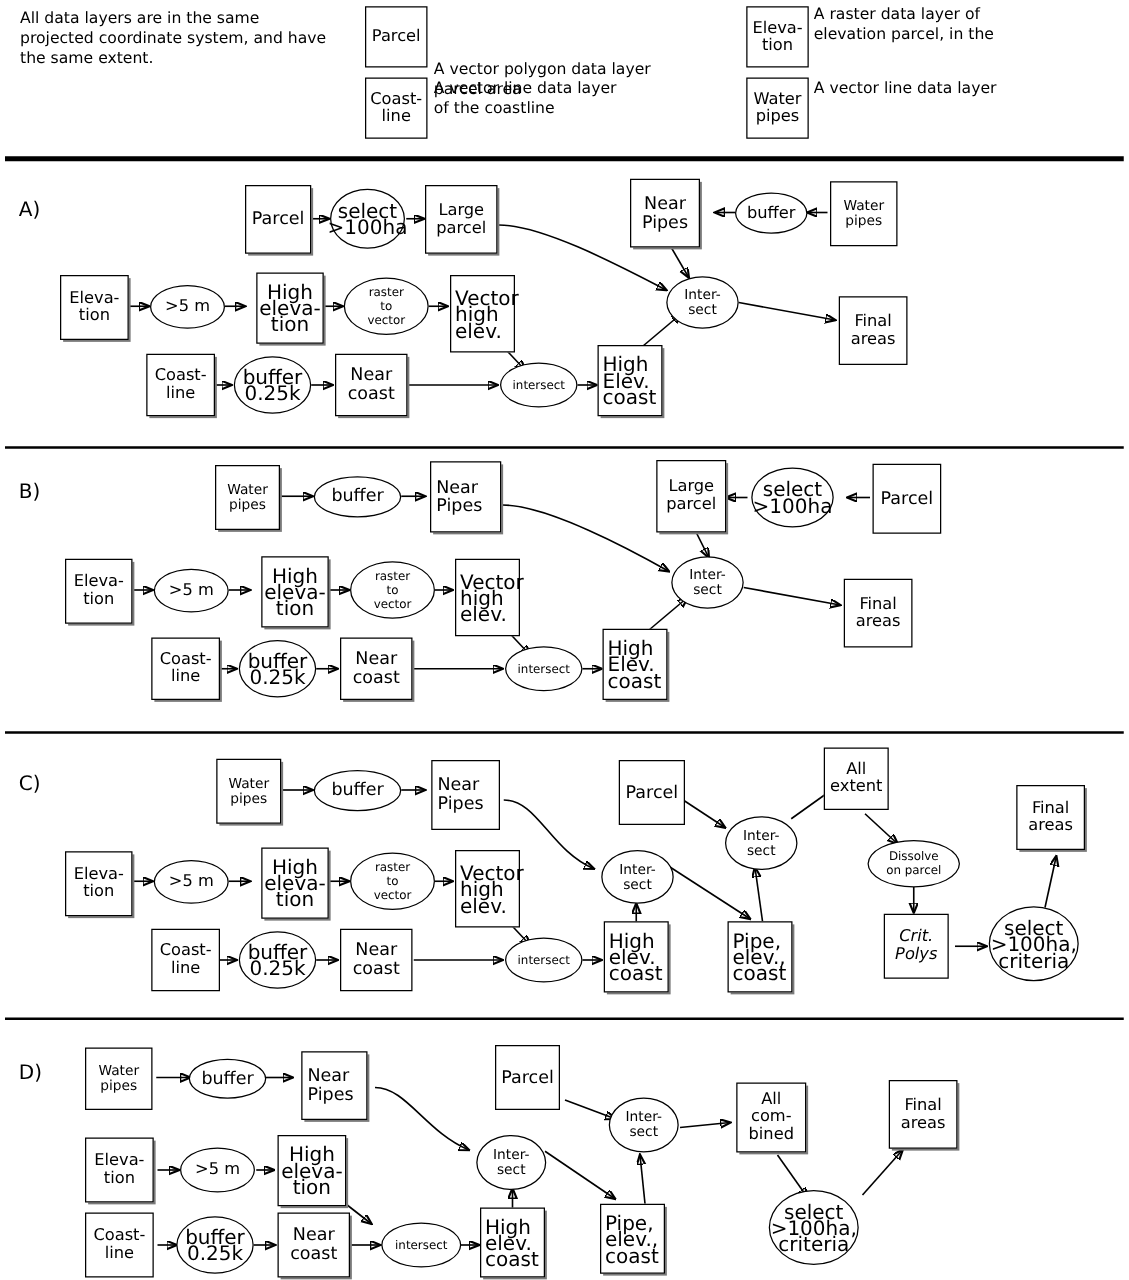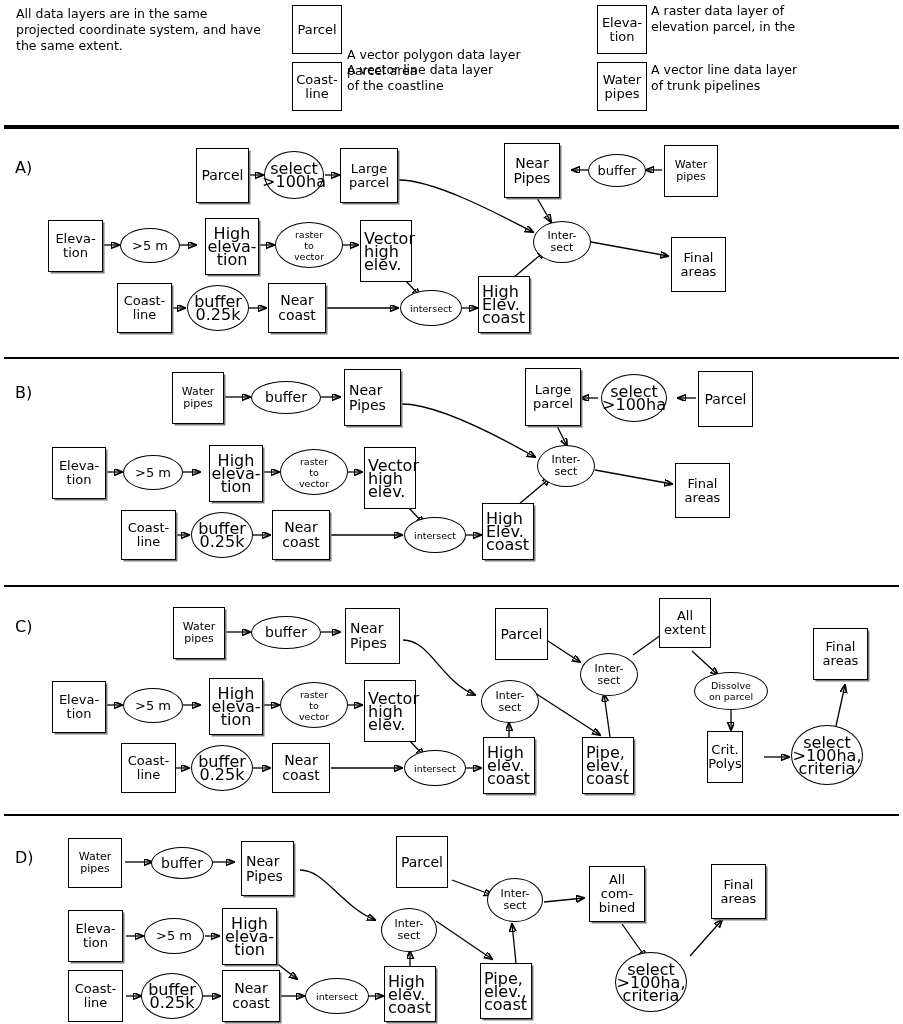--- a/index.html
+++ b/index.html
@@ -74,21 +74,20 @@
     <div>A raster data layer of</div>
     <div>elevation parcel, in the</div>
   </div>
 
   <div class="leg-box" style="left:597px;top:62px;width:48px;height:47px;">
     <span class="fs13">Water</span>
     <span class="fs13">pipes</span>
   </div>
   <div class="leg-txt" style="left:651px;top:62px;width:252px;">
     <div>A vector line data layer</div>
-    <div>of trunk pipelines</div>
   </div>
 
   <div class="sep thick" style="top:125px;"></div>
   <div class="sep thin" style="top:357px;"></div>
   <div class="sep thin" style="top:585px;"></div>
   <div class="sep thin" style="top:814px;"></div>
 
   <div class="plabel" style="left:15px;top:158px;">A)</div>
   <div class="plabel" style="left:15px;top:383px;">B)</div>
   <div class="plabel" style="left:15px;top:617px;">C)</div>
@@ -404,21 +403,21 @@
   <div class="node rect" style="left:483px;top:737px;width:52px;height:57px;align-items:flex-start;padding-left:3px;">
     <span class="fs12">High</span>
     <span class="fs12">elev.</span>
     <span class="fs12">coast</span>
   </div>
   <div class="node rect" style="left:582px;top:737px;width:52px;height:57px;align-items:flex-start;padding-left:3px;">
     <span class="fs12">Pipe,</span>
     <span class="fs12">elev.,</span>
     <span class="fs12">coast</span>
   </div>
-  <div class="node rect plain" style="left:707px;top:731px;width:36px;height:52px;">
+  <div class="node rect plain" style="left:707px;top:731px;width:52px;height:52px;font-style:italic;">
     <span class="fs13">Crit.</span>
     <span class="fs13">Polys</span>
   </div>
   <div class="node ell" style="left:791px;top:725px;width:72px;height:60px;">
     <span class="fs12">select</span>
     <span class="fs12">&gt;100ha,</span>
     <span class="fs12">criteria</span>
   </div>
 
   <div class="node rect plain" style="left:68px;top:838px;width:54px;height:50px;">

